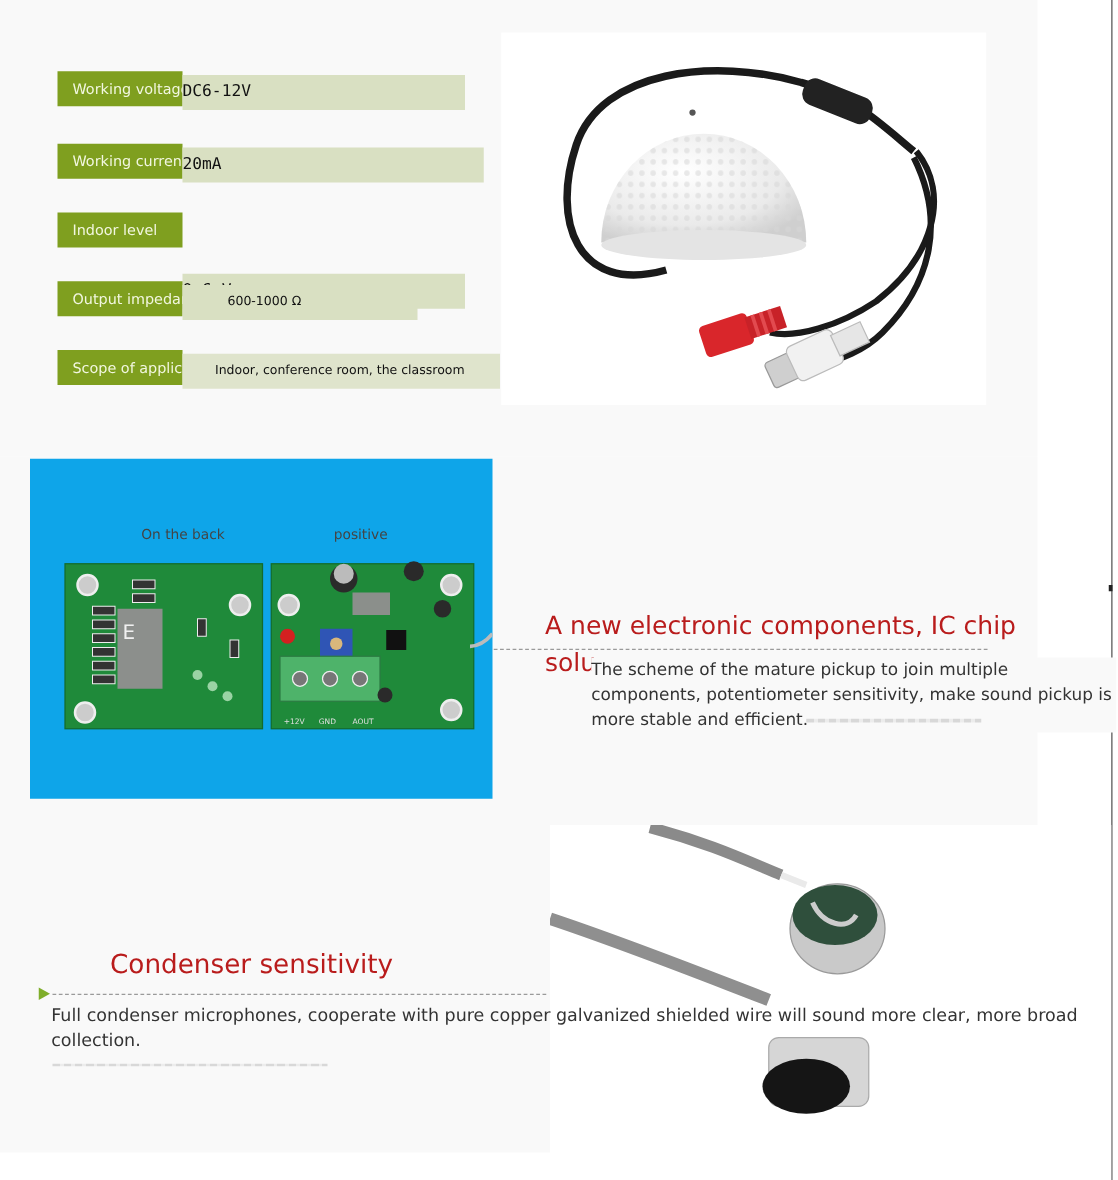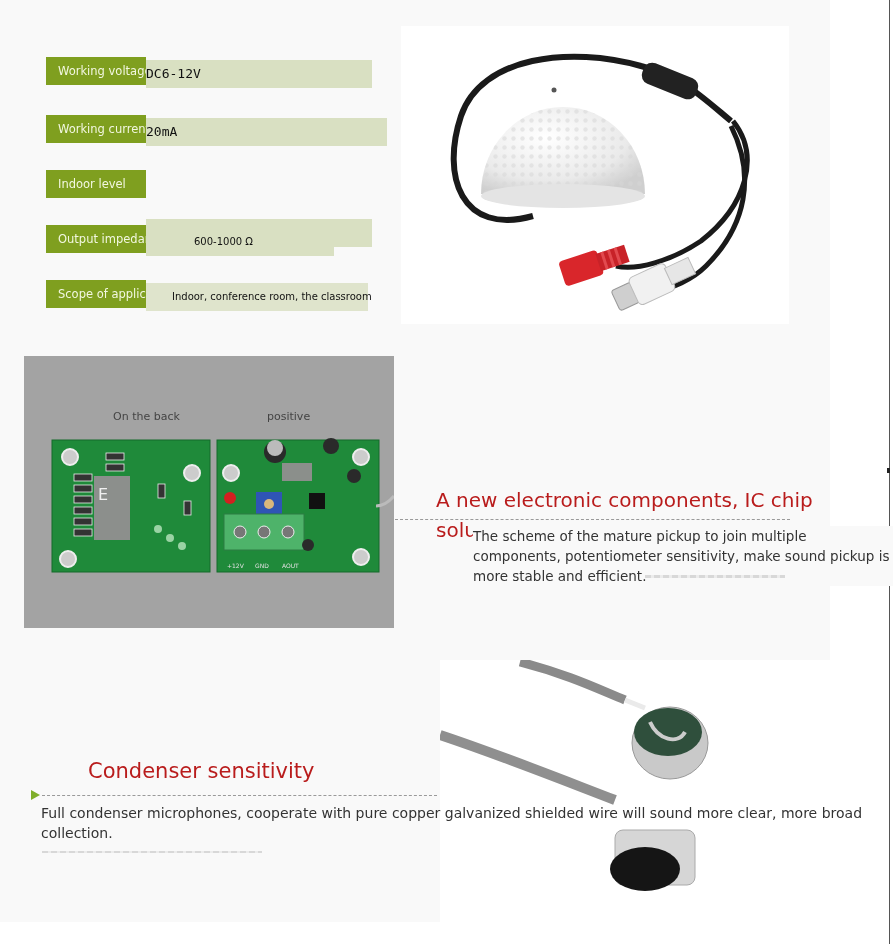--- a/index.html
+++ b/index.html
@@ -24,21 +24,21 @@
     position: absolute; left: 146px; top: 3px; height: 28px;
     background: #d9e0c2; color: #111; text-align: left; line-height: 28px;
   }
   .mono { font-family: "DejaVu Sans Mono", monospace; font-size: 13px; }
   .small { font-size: 10px; }
 
   
   .mic-photo { position: absolute; left: 401px; top: 26px; width: 388px; height: 298px; background: #ffffff; }
 
   
-  .pcb-photo { position: absolute; left: 24px; top: 356px; width: 370px; height: 272px; background: #a3a3a3; }
+  .pcb-photo { position: absolute; left: 24px; top: 367px; width: 370px; height: 272px; background: #0ea5e9; }
   .pcb-caption { position: absolute; font-size: 11px; color: #444; }
 
   .section-title { position: absolute; color: #b91c1c; }
   .para { position: absolute; color: #333; font-size: 14px; line-height: 20px; }
   .dash-line { position: absolute; height: 0; border-top: 1px dashed #9a9a9a; }
   .tri { position: absolute; width: 0; height: 0; border-top: 5px solid transparent; border-bottom: 5px solid transparent; border-left: 9px solid #7fae2a; }
   .faint-line { position: absolute; height: 3px; background: repeating-linear-gradient(90deg, #d8d8d8 0 6px, #ececec 6px 9px); }
 </style>
 </head>
 <body>
@@ -57,25 +57,25 @@
   <div class="spec-row" style="top:115px;">
     <div class="spec-label">Working current</div>
     <div class="spec-value mono" style="width:241px;">20mA</div>
   </div>
   <div class="spec-row" style="top:170px;">
     <div class="spec-label">Indoor level</div>
     <div class="spec-value mono" style="width:226px;margin-top:46px;">0-6  Vpp</div>
   </div>
   <div class="spec-row" style="top:225px;">
     <div class="spec-label">Output impedance</div>
-    <div class="spec-value small" style="width:188px;text-align:left;padding-left:48px;">600-1000 Ω</div>
+    <div class="spec-value small" style="width:188px;text-align:left;padding-left:36px;">600-1000 Ω</div>
   </div>
   <div class="spec-row" style="top:280px;">
     <div class="spec-label">Scope of application</div>
-    <div class="spec-value small" style="width:222px;text-align:left;padding-left:26px;white-space:nowrap;overflow:visible;background:#dfe4cc;">Indoor, conference room, the classroom</div>
+    <div class="spec-value small" style="width:254px;text-align:left;padding-left:26px;white-space:nowrap;overflow:visible;background:#dfe4cc;">Indoor, conference room, the classroom</div>
   </div>
 </div>
 
 <div class="mic-photo" aria-label="Golf-ball style dome pickup microphone with black cable, red DC connector and white RCA connector">
   <svg width="388" height="298" viewBox="0 0 388 298">
     <defs>
       <radialGradient id="ball" cx="40%" cy="35%" r="70%">
         <stop offset="0%" stop-color="#ffffff"></stop>
         <stop offset="70%" stop-color="#eaeaea"></stop>
         <stop offset="100%" stop-color="#cfcfcf"></stop>

